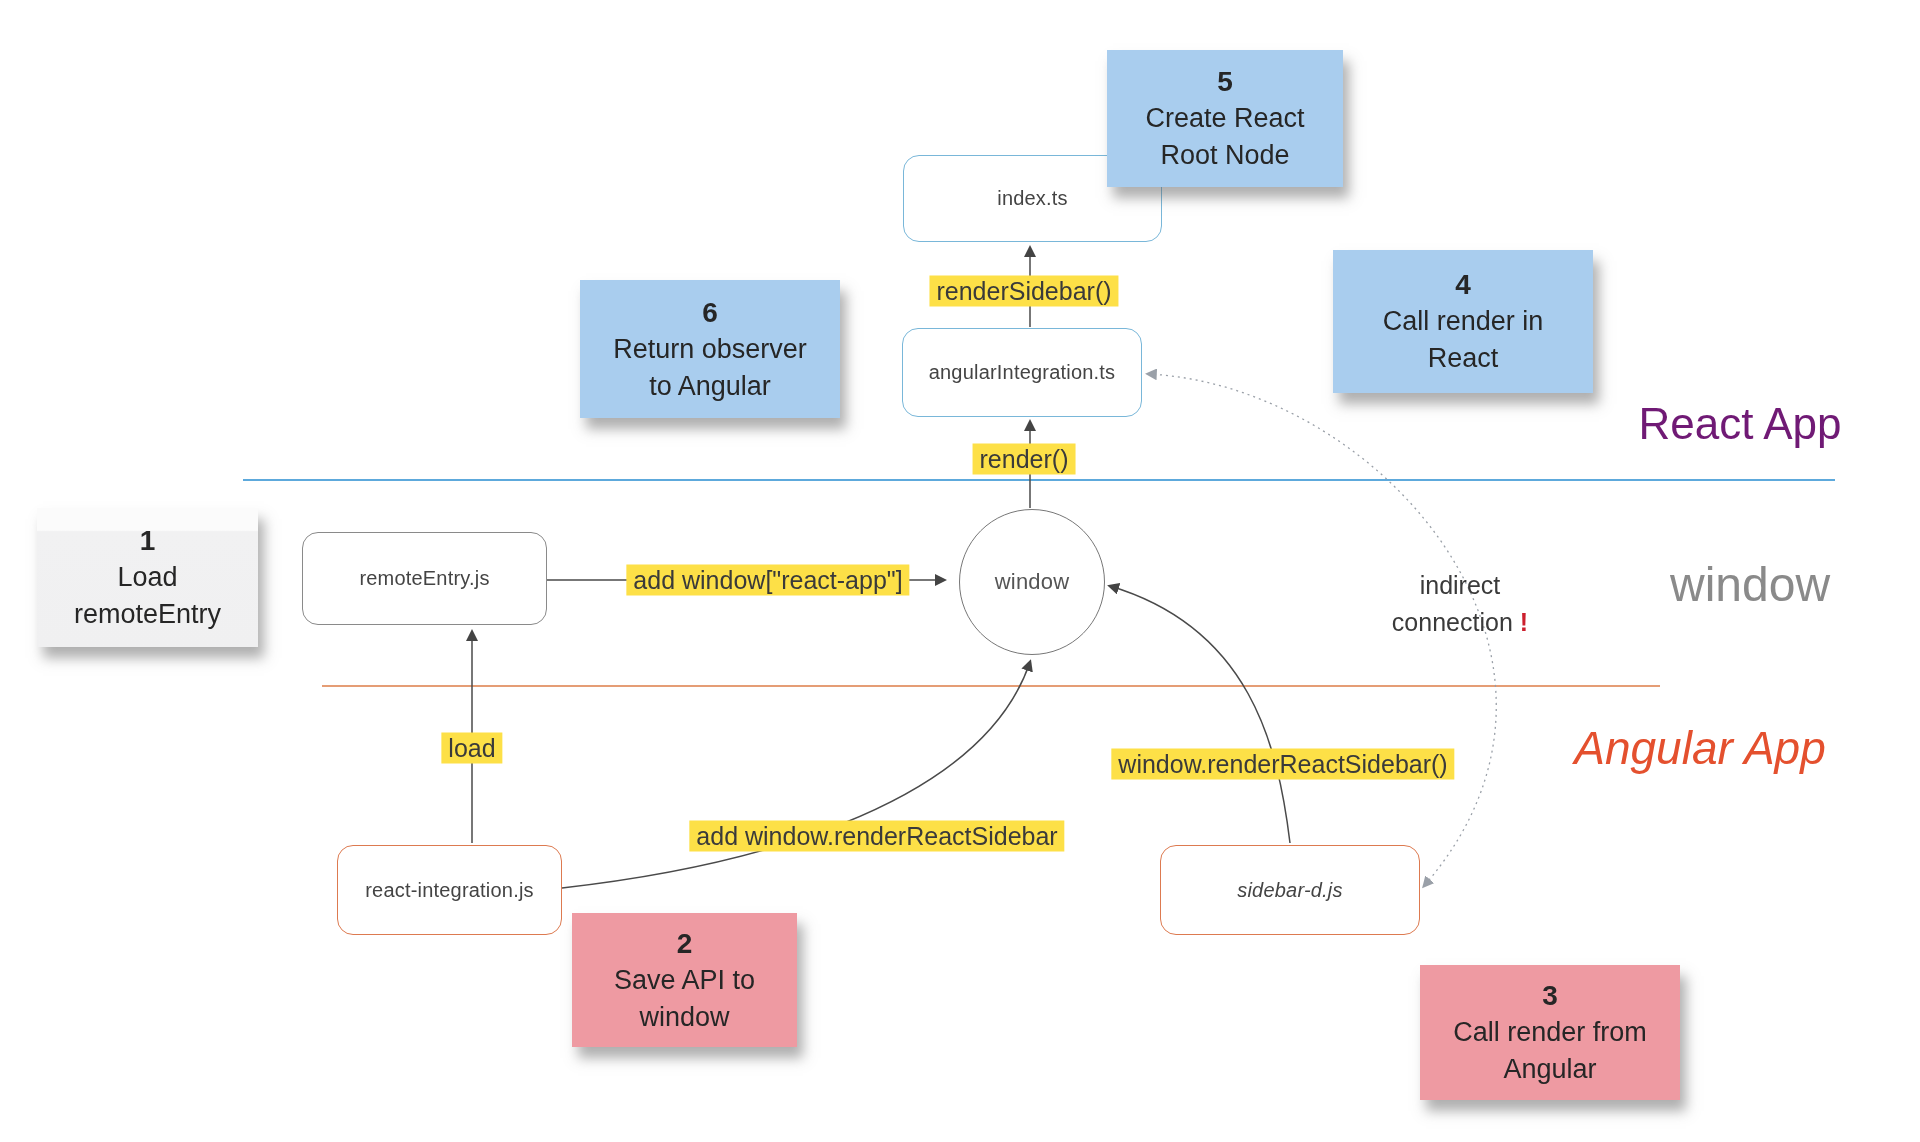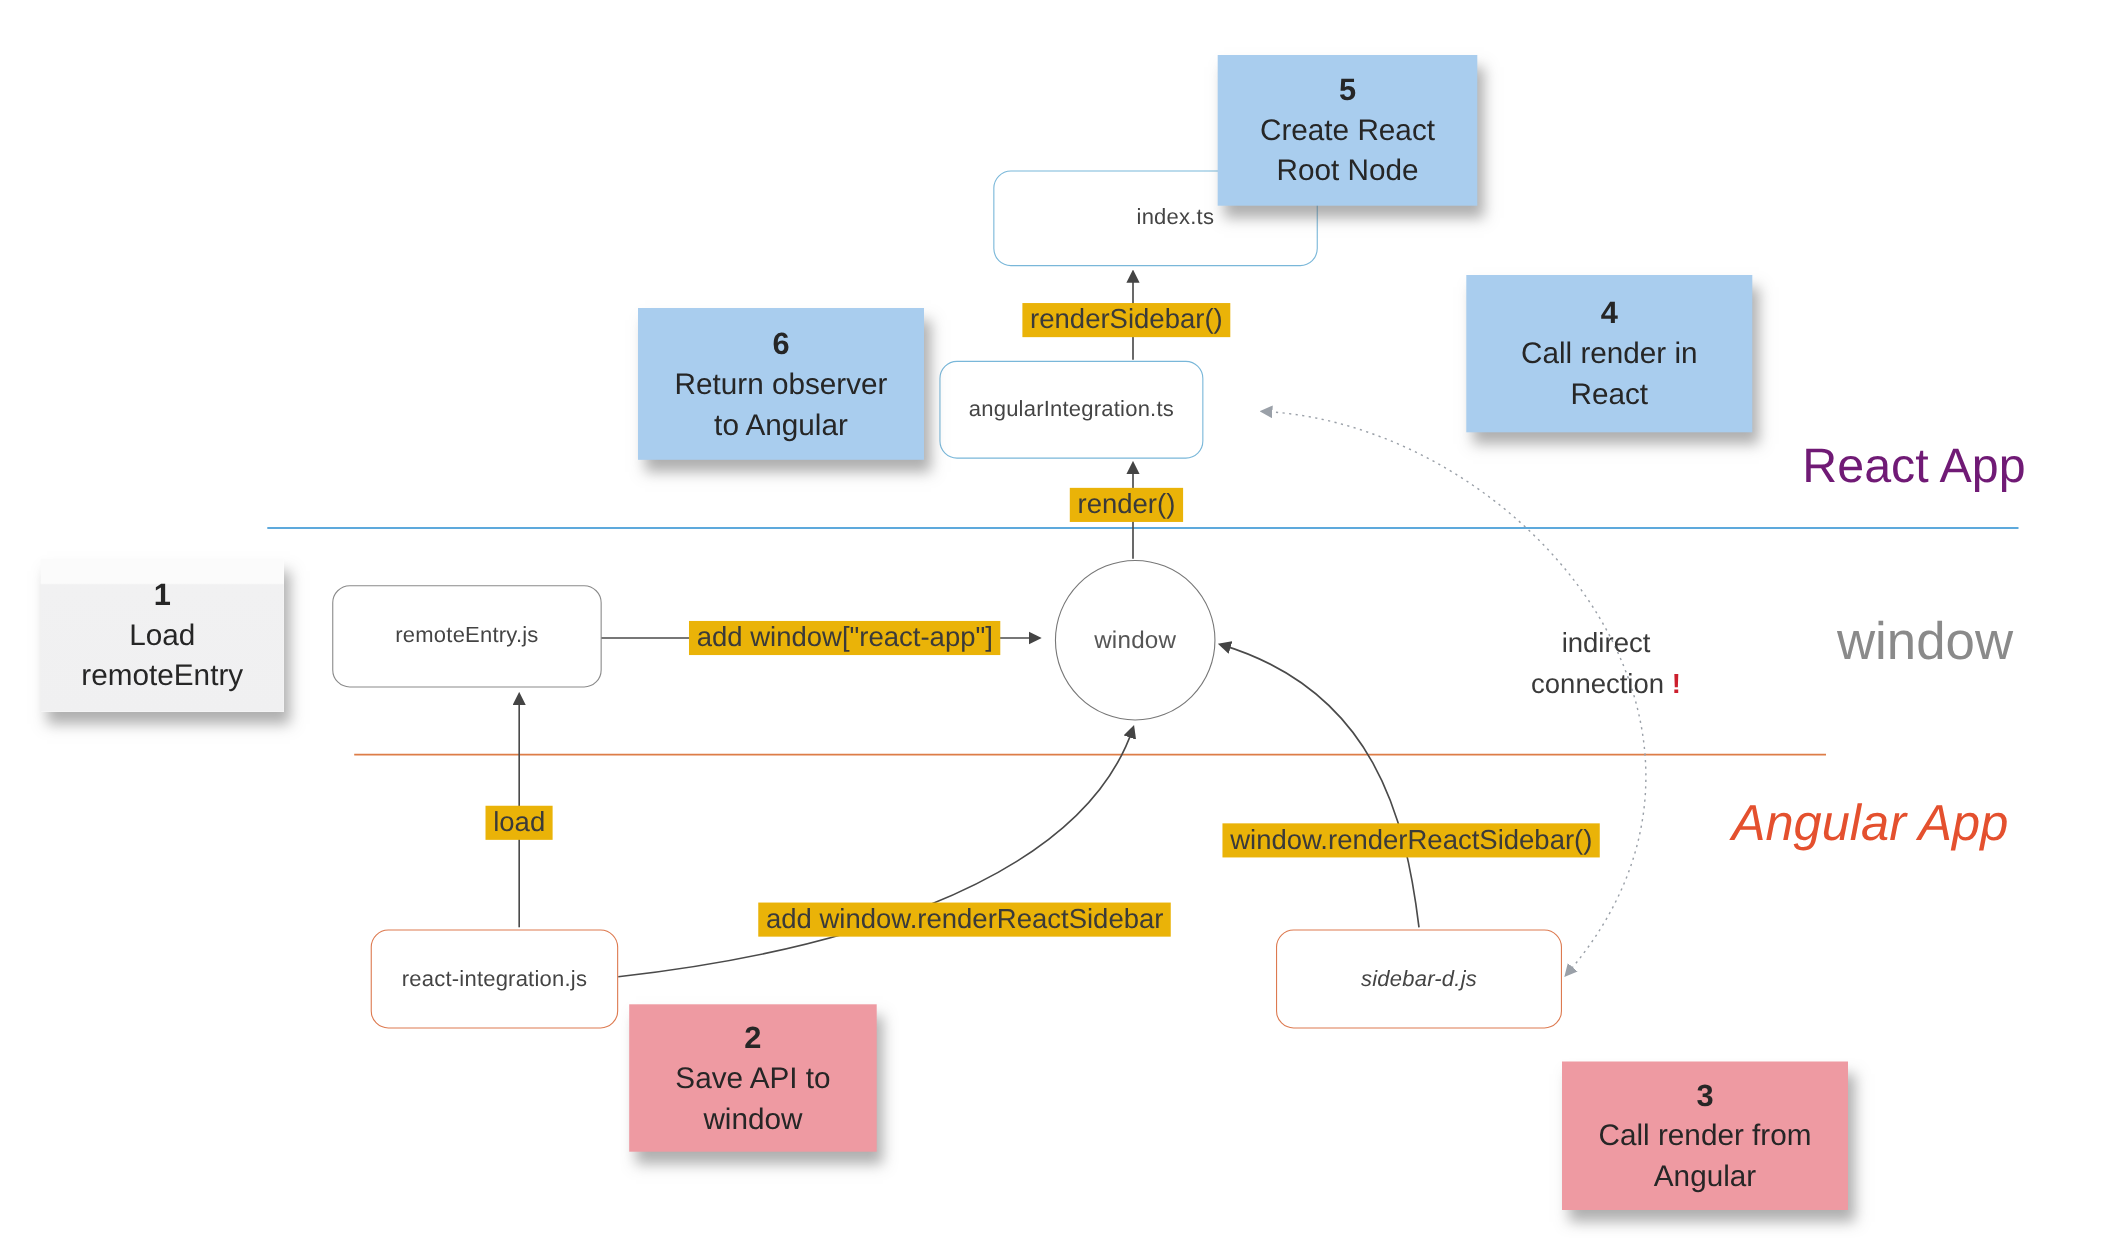--- a/index.html
+++ b/index.html
@@ -11,34 +11,34 @@
 
   
   .node{
     position:absolute;z-index:2;background:#fff;border-radius:16px;
     display:flex;align-items:center;justify-content:center;
     font-size:20px;color:#444;letter-spacing:.2px;
   }
   .b-react{border:1.4px solid #79b7d9;}
   .b-neutral{border:1.4px solid #8a8a8a;}
   .b-angular{border:1.6px solid #dd7a50;}
-  #node-index{left:903px;top:155px;width:257px;height:85px;padding-left:36px;}
-  #node-angint{left:854px;top:328px;width:238px;height:87px;}
+  #node-index{left:903px;top:155px;width:257px;height:85px;}
+  #node-angint{left:902px;top:328px;width:238px;height:87px;}
   #node-remote{left:302px;top:532px;width:243px;height:91px;}
   #node-reactint{left:337px;top:845px;width:223px;height:88px;justify-content:center;}
   #node-sidebard{left:1160px;top:845px;width:258px;height:88px;font-style:italic;}
   #node-window{
     left:959px;top:509px;width:144px;height:144px;border-radius:50%;
     border:1.5px solid #777;font-size:22px;color:#555;
   }
 
   
   .elabel{
     position:absolute;z-index:3;transform:translate(-50%,-50%);
-    background:#eab308;padding:1px 7px;font-size:25px;color:#3a3a3a;white-space:nowrap;
+    background:#fde047;padding:1px 7px;font-size:25px;color:#3a3a3a;white-space:nowrap;
   }
   #lbl-rendersidebar{left:1024px;top:291px;}
   #lbl-render{left:1024px;top:459px;}
   #lbl-addreactapp{left:768px;top:580px;}
   #lbl-load{left:472px;top:748px;}
   #lbl-addrrs{left:877px;top:836px;}
   #lbl-wrrs{left:1283px;top:764px;}
   #lbl-indirect{
     left:1460px;top:604px;text-align:center;line-height:37px;font-size:25px;background:transparent;
   }

